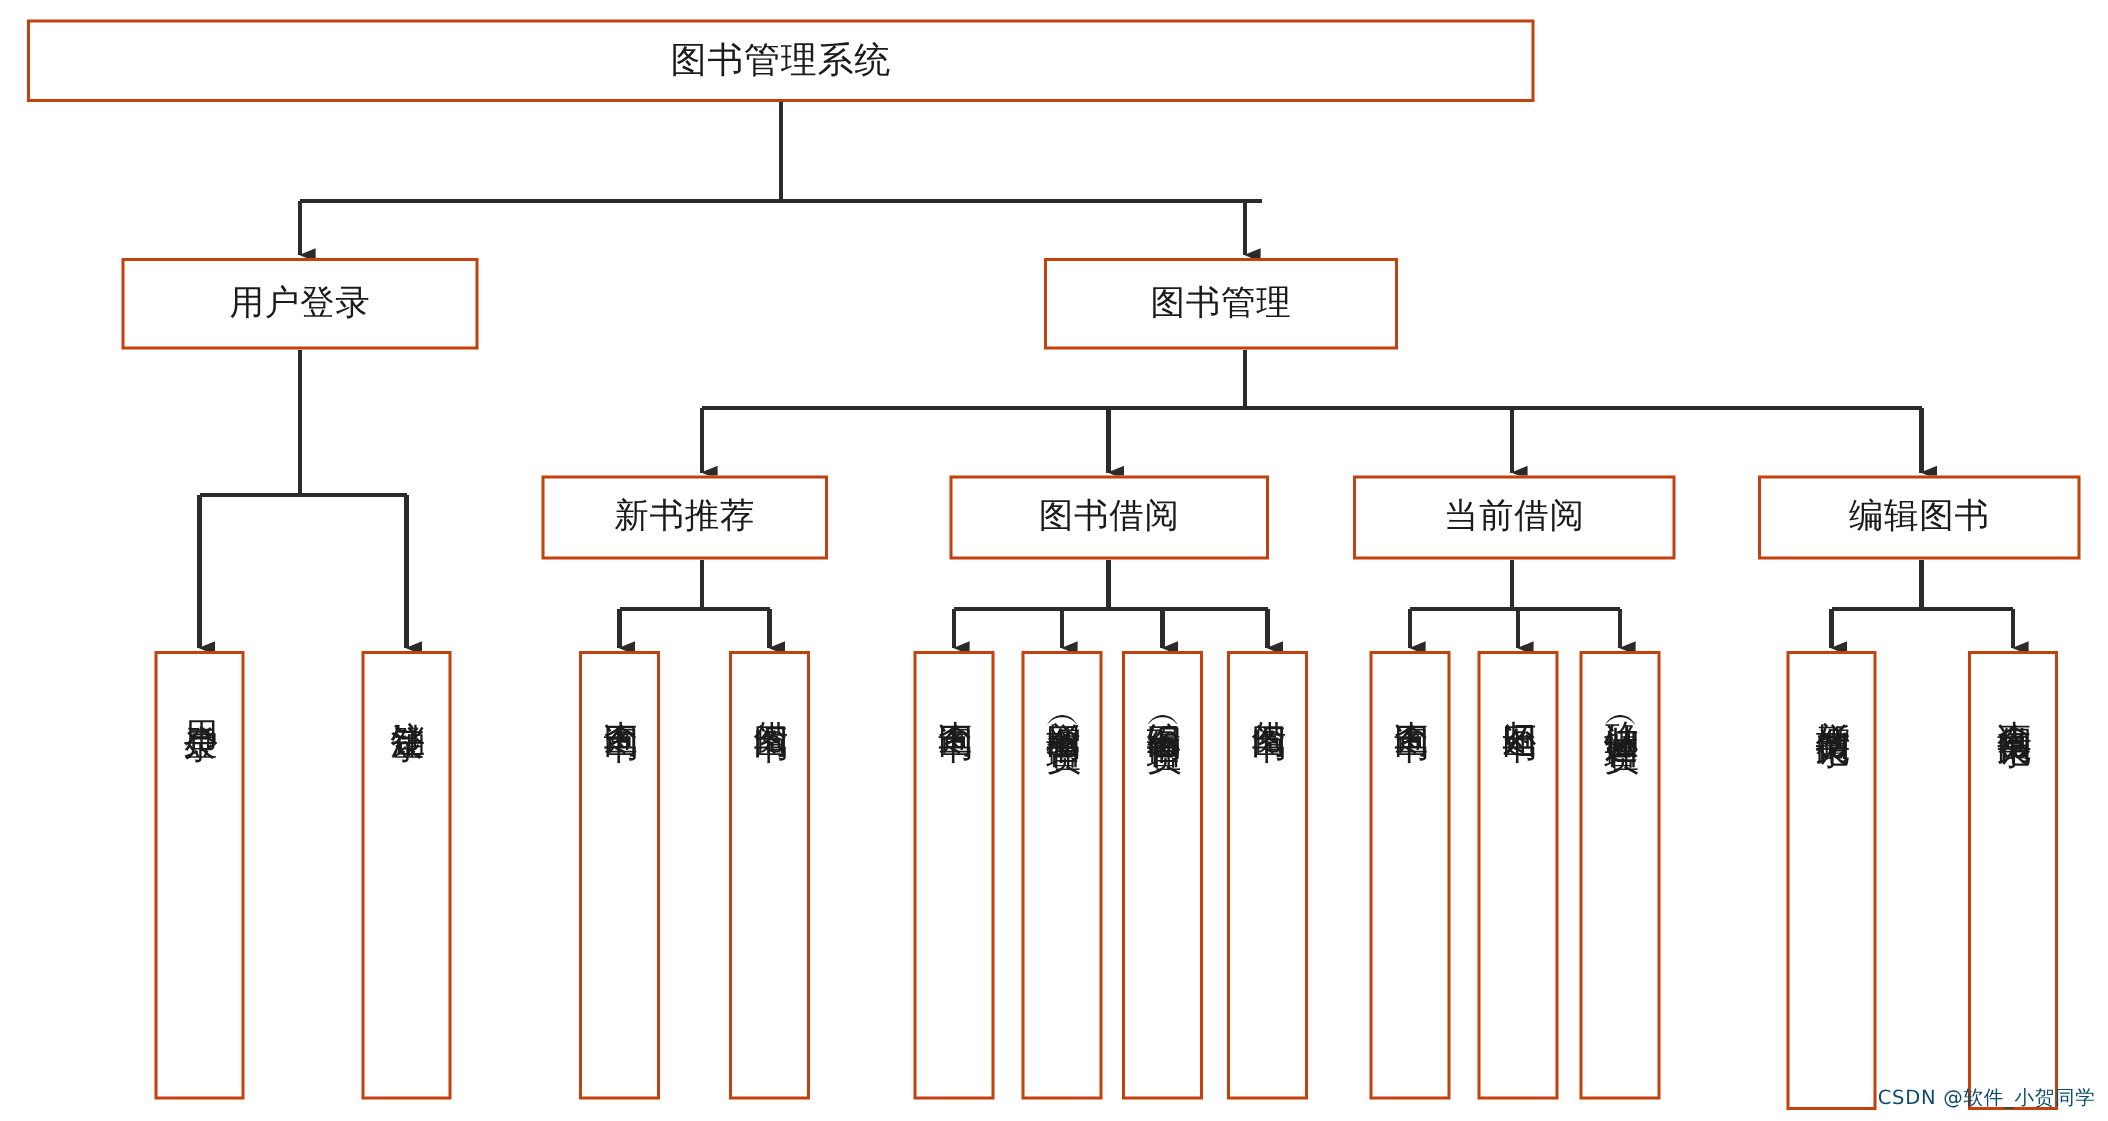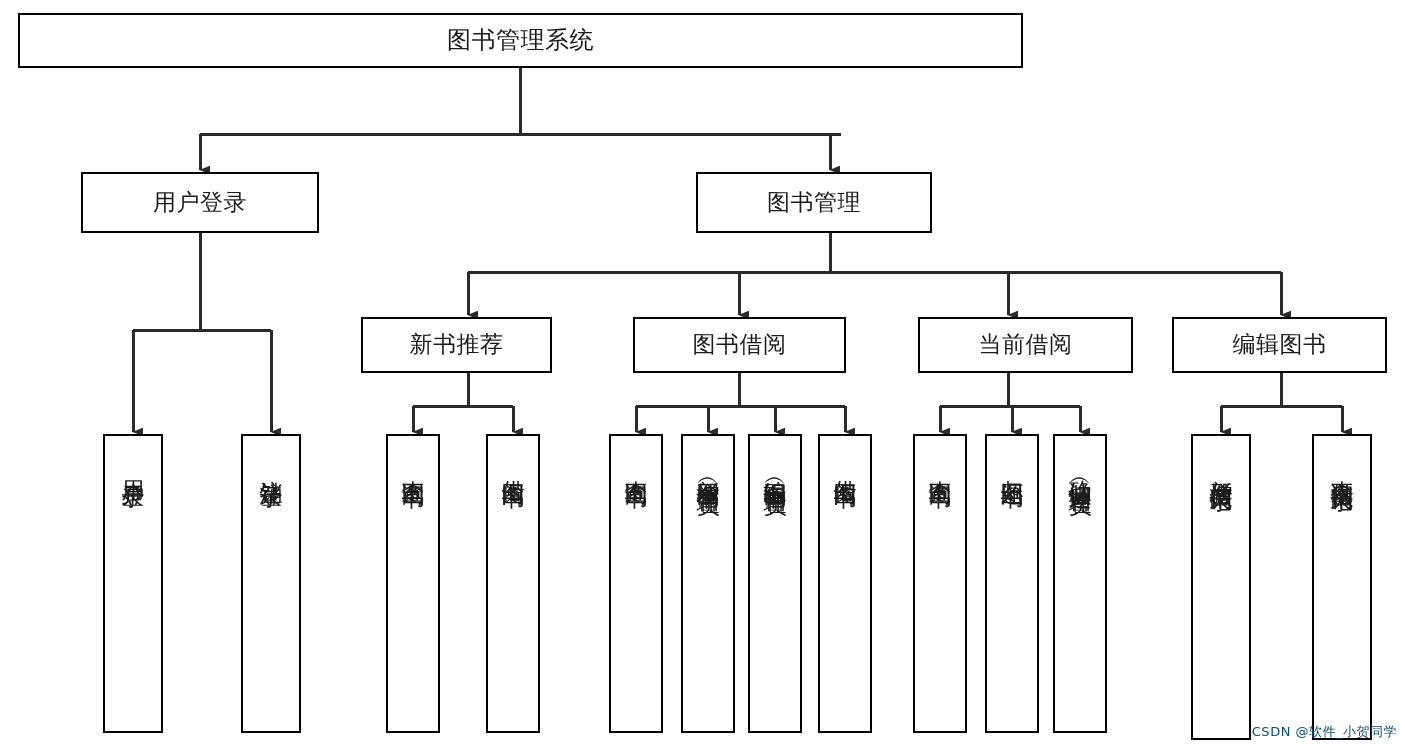--- a/index.html
+++ b/index.html
@@ -23,21 +23,21 @@
     left: 0;
     top: 0;
     width: 1405px;
     height: 747px;
   }
   
   .node {
     position: absolute;
     box-sizing: border-box;
     background: #ffffff;
-    border: 2px solid #000000;
+    border: 2px solid #c2410c;
     display: flex;
     align-items: center;
     justify-content: center;
     z-index: 3;
   }
   .node-label {
     color: #1b1b1b;
     line-height: 1.18;
     text-align: center;
     white-space: pre;
@@ -142,21 +142,21 @@
   <div class="node horiz" style="left:696px; top:172px; width:236px; height:61px;">
     <span class="node-label">图书管理</span>
   </div>
 
   <div class="node horiz" style="left:361px;  top:317px; width:191px; height:56px;">
     <span class="node-label">新书推荐</span>
   </div>
   <div class="node horiz" style="left:633px;  top:317px; width:213px; height:56px;">
     <span class="node-label">图书借阅</span>
   </div>
-  <div class="node horiz" style="left:902px;  top:317px; width:215px; height:56px;margin-left:16px;">
+  <div class="node horiz" style="left:902px;  top:317px; width:215px; height:56px;">
     <span class="node-label">当前借阅</span>
   </div>
   <div class="node horiz" style="left:1172px; top:317px; width:215px; height:56px;">
     <span class="node-label">编辑图书</span>
   </div>
 
   <div class="node vert" style="left:103px; top:434px; width:60px; height:299px;">
     <span class="node-label">用户登录</span>
   </div>
   <div class="node vert" style="left:241px; top:434px; width:60px; height:299px;">

